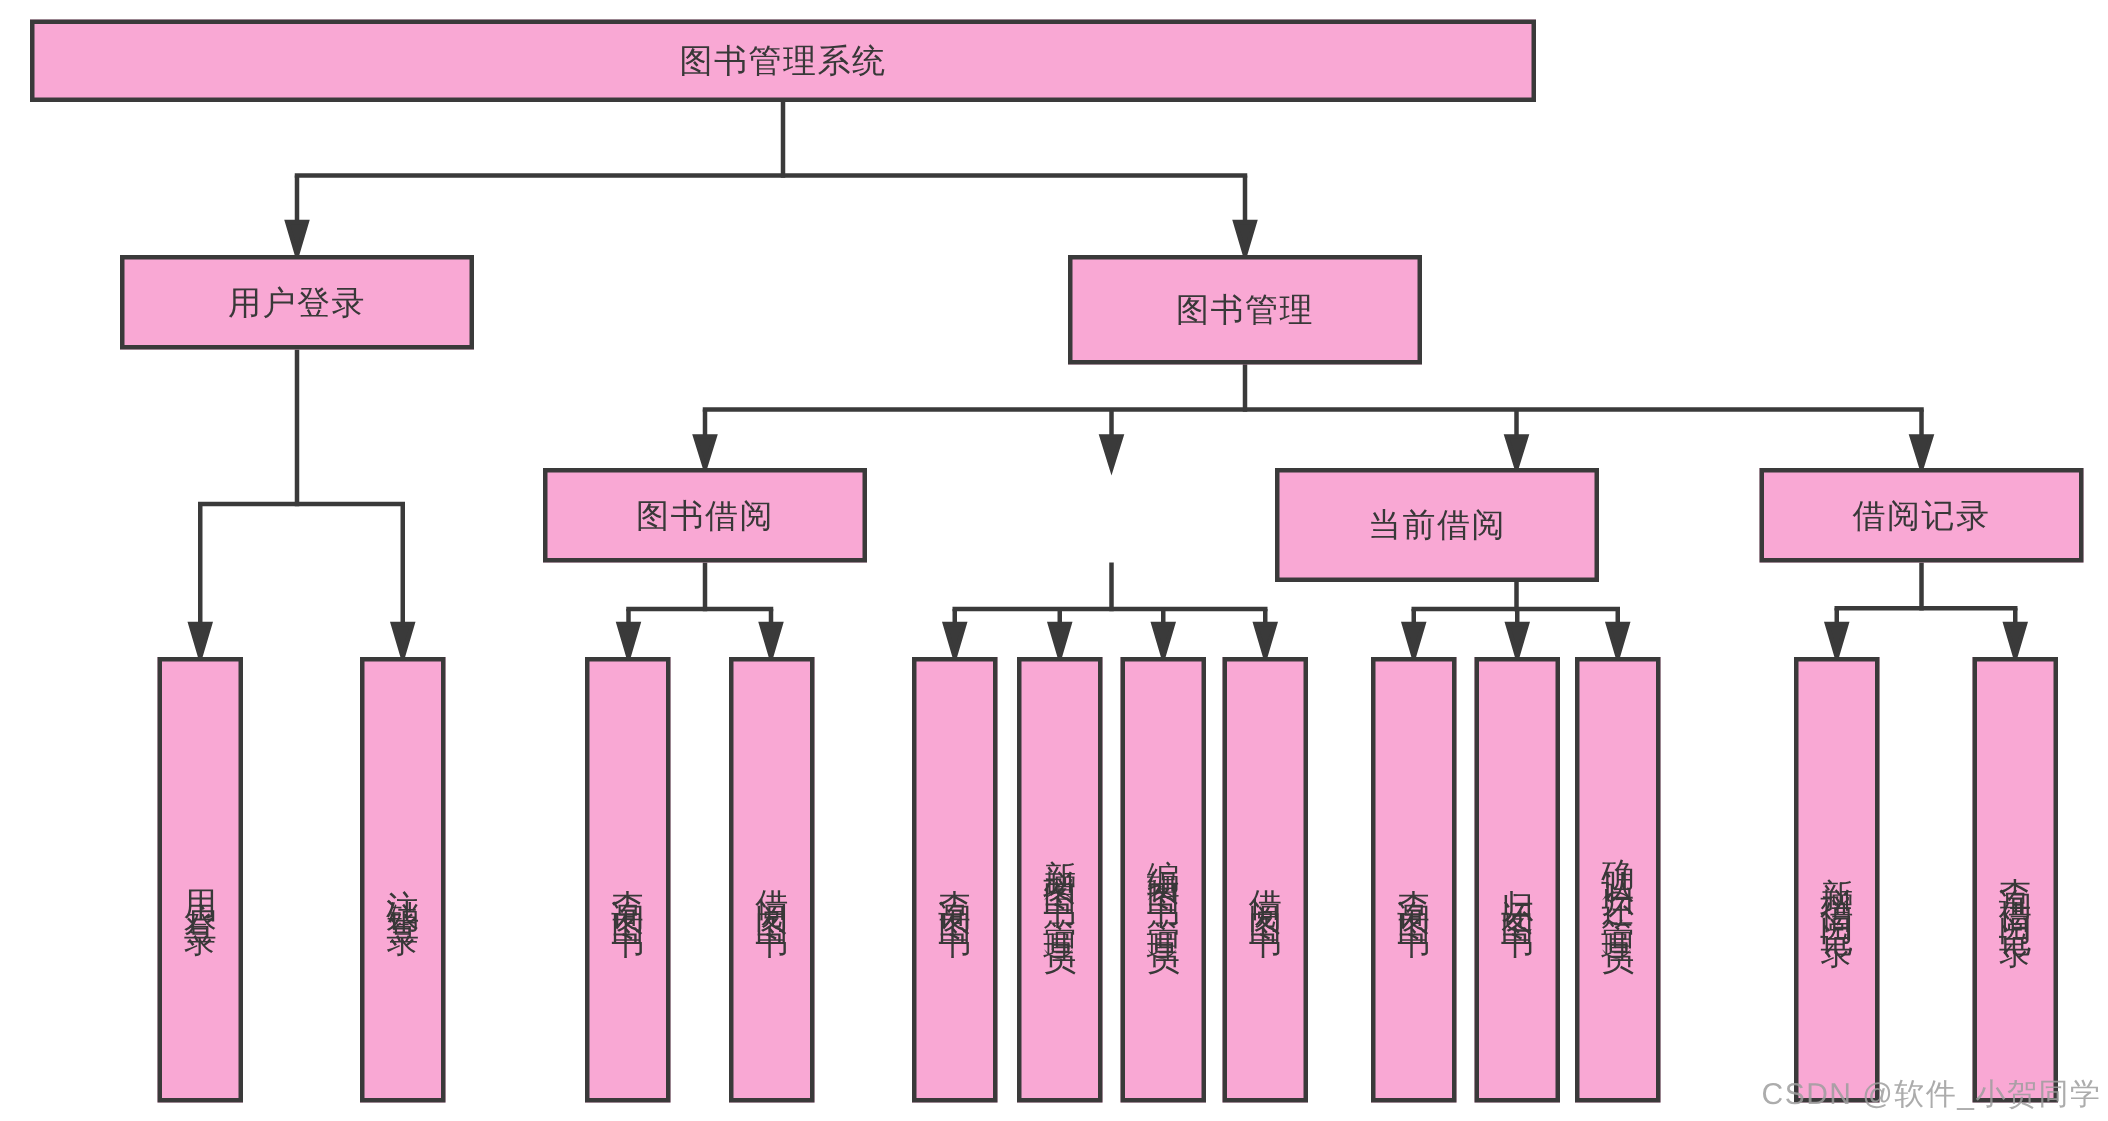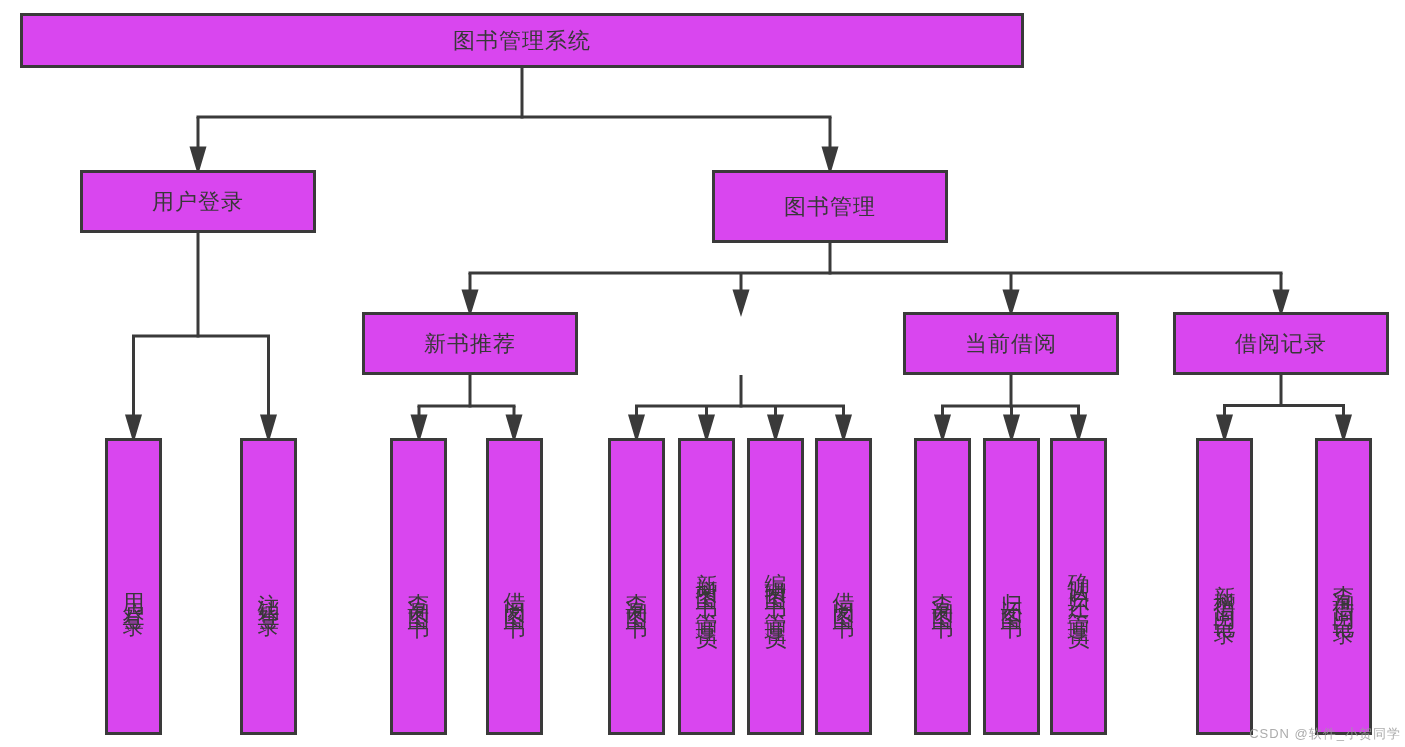--- a/index.html
+++ b/index.html
@@ -9,40 +9,40 @@
     font-family: "Liberation Sans", sans-serif;
     overflow: hidden;
     position: relative;
   }
   #stage { position: absolute; left: 0; top: 0; width: 1405px; height: 747px; }
   #connectors { position: absolute; left: 0; top: 0; z-index: 0; }
   .box {
     position: absolute;
     box-sizing: border-box;
     border: 3px solid #3a3a3a;
-    background: #d946ef;
+    background: #f9a8d4;
     color: #383838;
     font-size: 22px;
     display: flex;
     align-items: center;
     justify-content: center;
     z-index: 1;
     letter-spacing: 1px;
   }
   .box.v {
     writing-mode: vertical-lr;
     letter-spacing: 8px;
     text-indent: 8px;
   }
   #watermark {
     position: absolute;
     right: 4px;
     bottom: 4px;
     z-index: 2;
-    font-size: 13px;
+    font-size: 20px;
     color: rgba(158, 158, 158, 0.85);
     letter-spacing: 1px;
     white-space: nowrap;
     margin-left: 12px;
   }
 </style>
 </head>
 <body>
 
 <div id="stage">
@@ -123,22 +123,22 @@
         <polygon points="1337,416 1350,416 1343.5,438"></polygon>
       </g>
     </g>
   </svg>
 
   <div class="box" style="left:20px; top:13px; width:1004px; height:55px">图书管理系统</div>
 
   <div class="box" style="left:80px; top:170px; width:236px; height:63px">用户登录</div>
   <div class="box" style="left:712px; top:170px; width:236px; height:73px">图书管理</div>
 
-  <div class="box" style="left:362px; top:312px; width:216px; height:63px">新书推荐</div>
-  <div class="box" style="left:903px; top:312px; width:216px; height:63px">当前借阅</div>
+  <div class="box" style="left:362px; top:312px; width:216px; height:63px">图书借阅</div>
+  <div class="box" style="left:850px; top:312px; width:216px; height:76px">当前借阅</div>
   <div class="box" style="left:1173px; top:312px; width:216px; height:63px">借阅记录</div>
 
   <div class="box v" style="left:105px; top:438px; width:57px; height:297px">用户登录</div>
   <div class="box v" style="left:240px; top:438px; width:57px; height:297px">注销登录</div>
 
   <div class="box v" style="left:390px; top:438px; width:57px; height:297px">查询图书</div>
   <div class="box v" style="left:486px; top:438px; width:57px; height:297px">借阅图书</div>
 
   <div class="box v" style="left:608px; top:438px; width:57px; height:297px">查询图书</div>
   <div class="box v" style="left:678px; top:438px; width:57px; height:297px">新增图书（管理员）</div>

